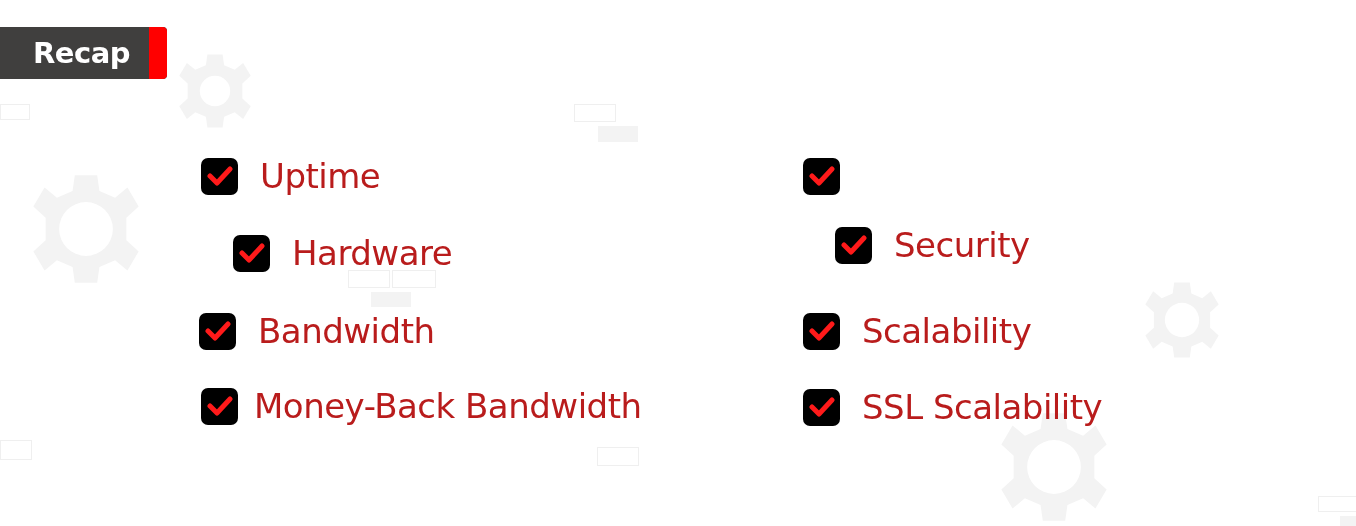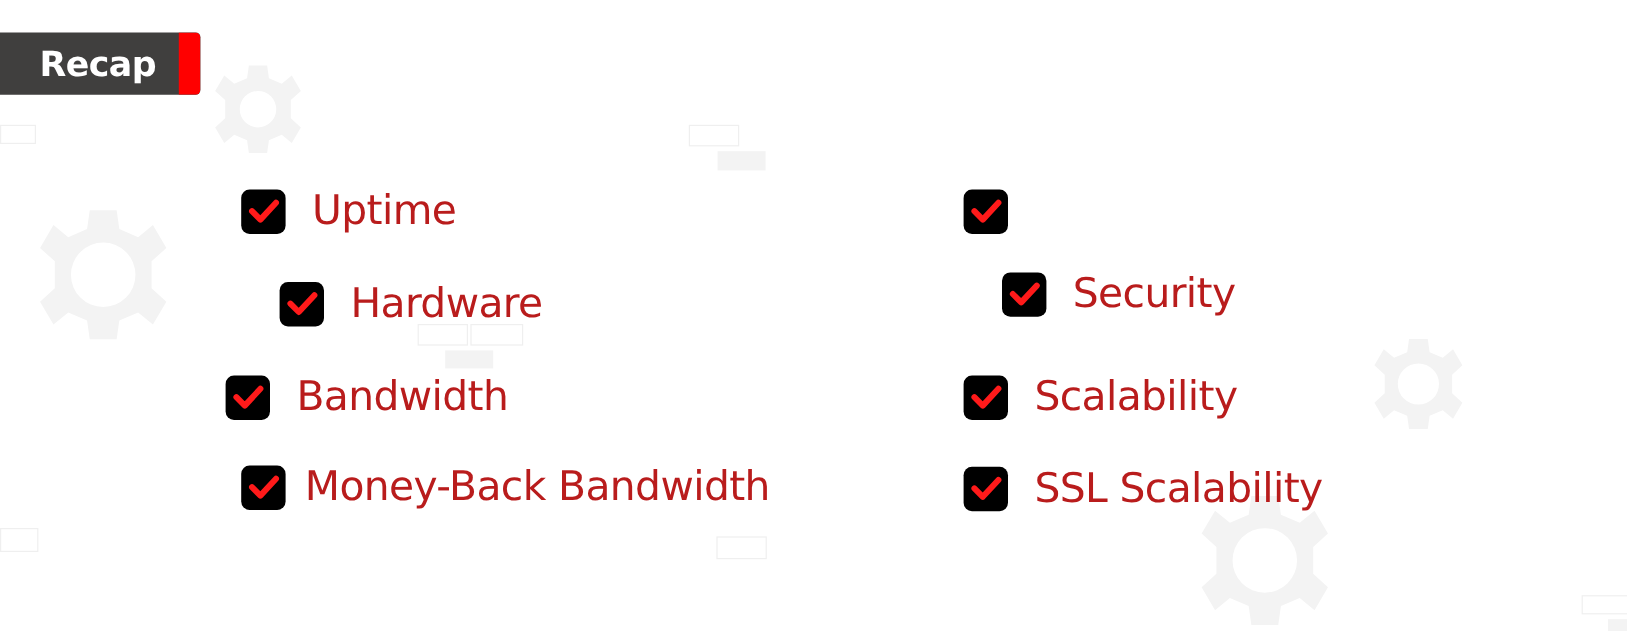--- a/index.html
+++ b/index.html
@@ -90,21 +90,21 @@
   <span class="label">Uptime</span>
 </div>
 <div class="item" style="left:201px;top:233px;margin-left:32px;">
   <span class="check">
     <svg width="26" height="22" viewBox="0 0 26 22">
         <path d="M3 11 L10 18 L23 4" fill="none" stroke="#ff1a1a" stroke-width="5" stroke-linecap="round" stroke-linejoin="round"></path>
       </svg>
   </span>
   <span class="label">Hardware</span>
 </div>
-<div class="item" style="left:188px;top:311px;">
+<div class="item" style="left:199px;top:311px;">
   <span class="check">
     <svg width="26" height="22" viewBox="0 0 26 22">
         <path d="M3 11 L10 18 L23 4" fill="none" stroke="#ff1a1a" stroke-width="5" stroke-linecap="round" stroke-linejoin="round"></path>
       </svg>
   </span>
   <span class="label">Bandwidth</span>
 </div>
 <div class="item tight" style="left:201px;top:386px;">
   <span class="check">
     <svg width="26" height="22" viewBox="0 0 26 22">

